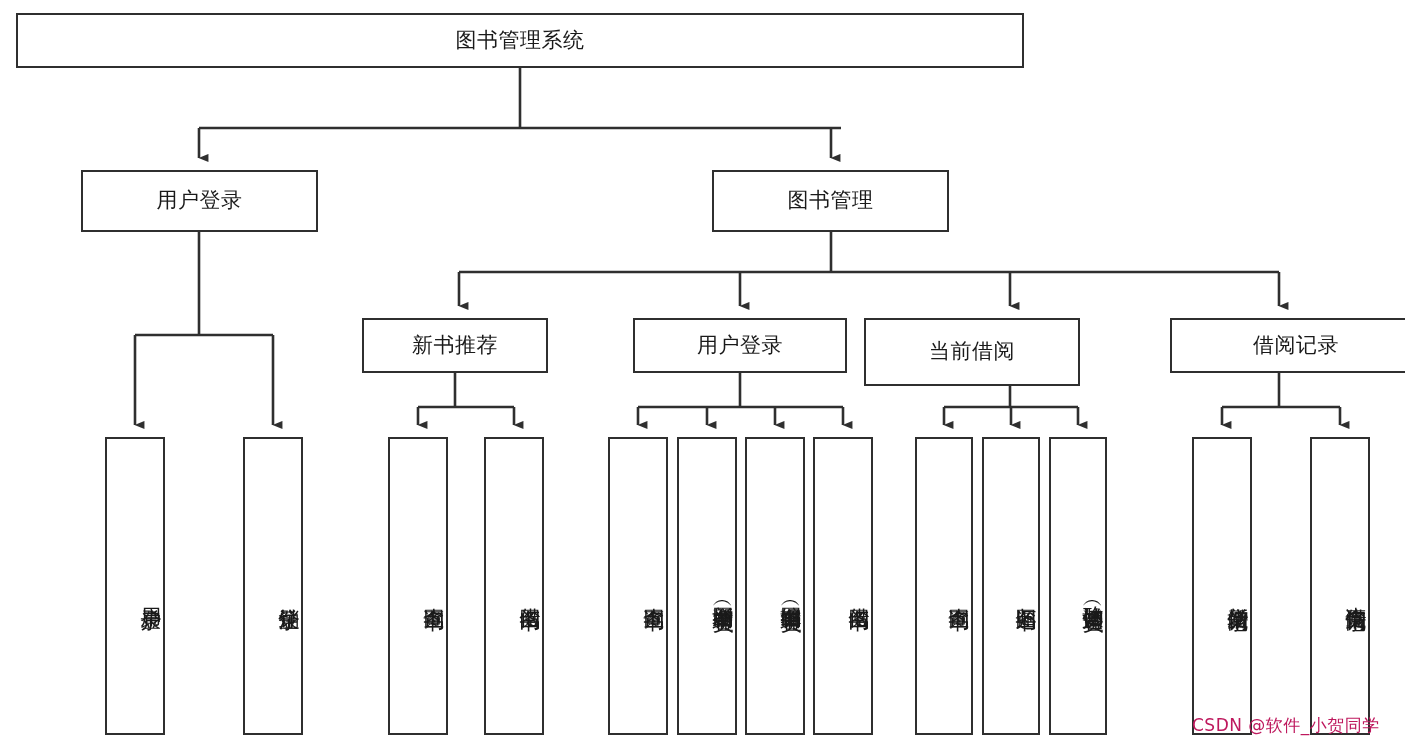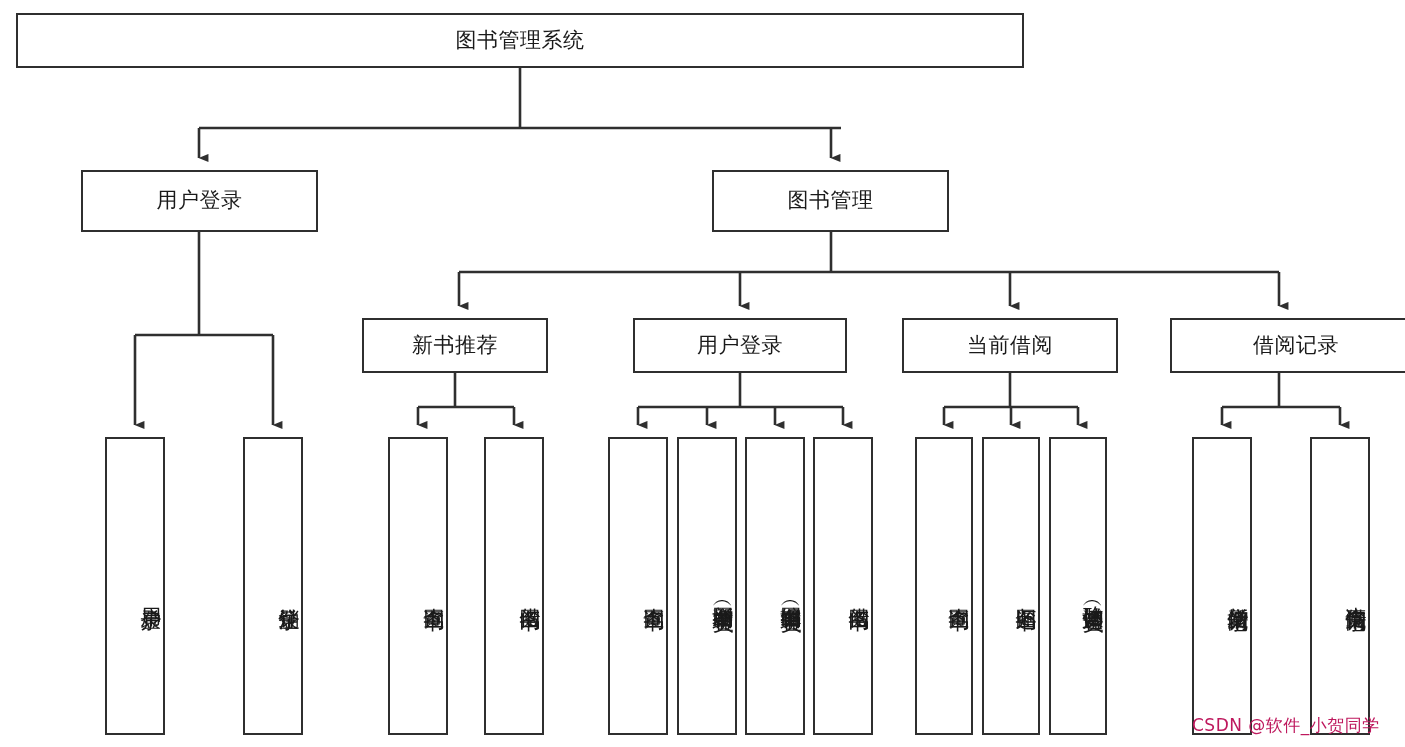--- a/index.html
+++ b/index.html
@@ -128,21 +128,21 @@
   <div class="node horiz" style="left:712px; top:170px; width:237px; height:62px;">
     <span>图书管理</span>
   </div>
 
   <div class="node horiz" style="left:362px; top:318px; width:186px; height:55px;">
     <span>新书推荐</span>
   </div>
   <div class="node horiz" style="left:633px; top:318px; width:214px; height:55px;">
     <span>用户登录</span>
   </div>
-  <div class="node horiz" style="left:902px; top:318px; width:216px; height:55px;">
+  <div class="node horiz" style="left:864px; top:318px; width:216px; height:68px;">
     <span>当前借阅</span>
   </div>
   <div class="node horiz" style="left:1170px; top:318px; width:252px; height:55px;">
     <span>借阅记录</span>
   </div>
 
   <div class="node vert" style="left:105px; top:437px; width:60px; height:298px;">
     <span class="vtext">用户登录</span>
   </div>
   <div class="node vert" style="left:243px; top:437px; width:60px; height:298px;">

